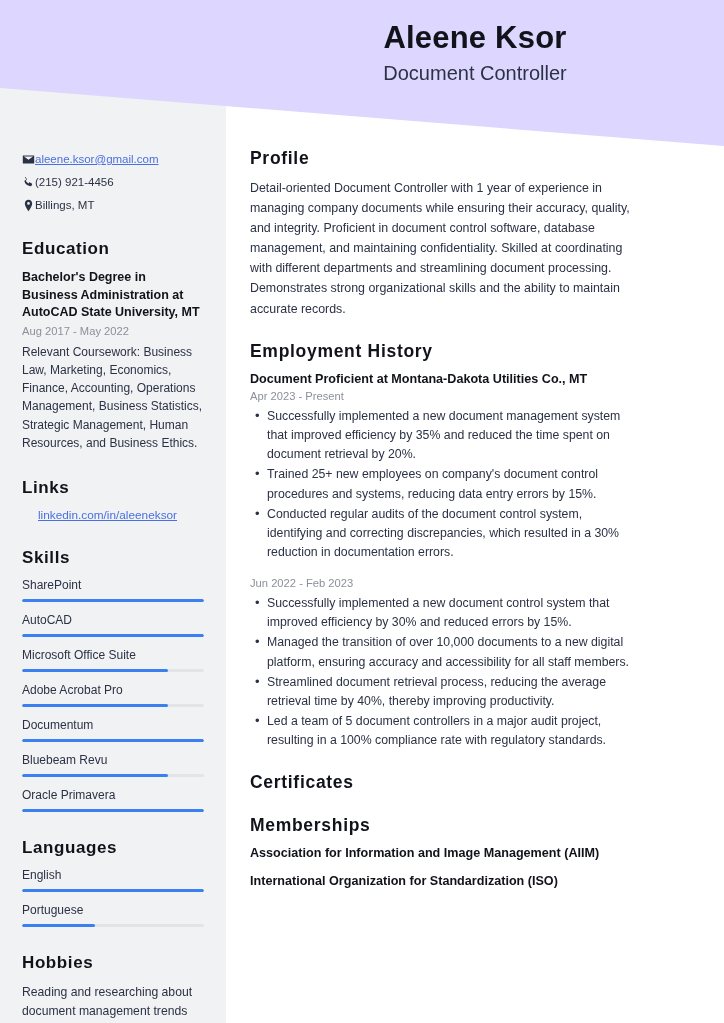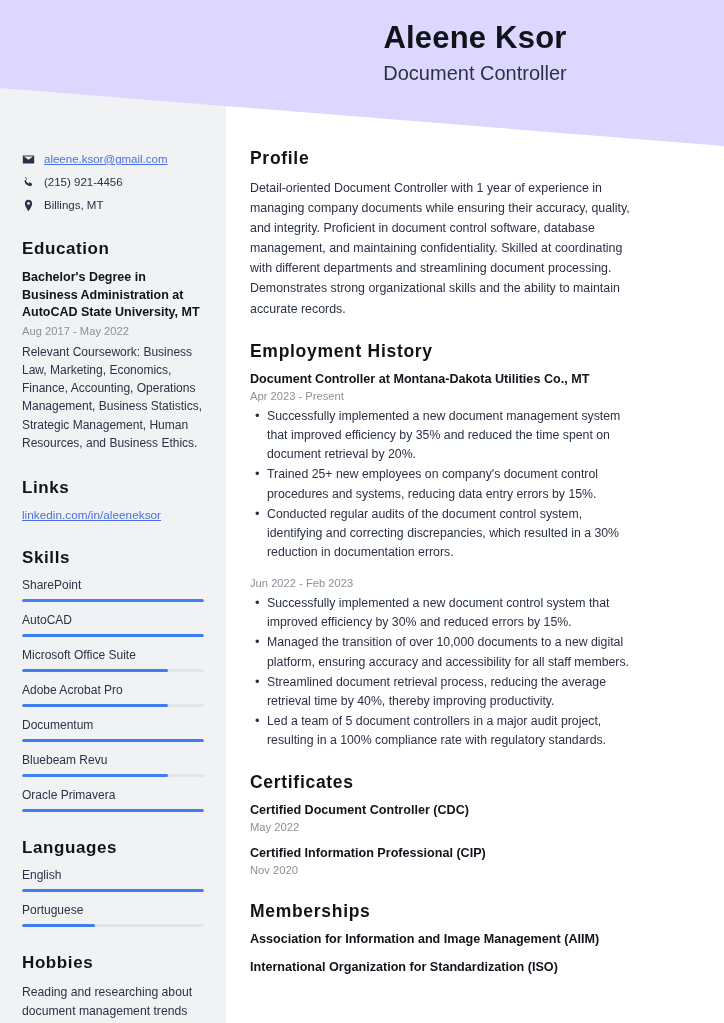--- a/index.html
+++ b/index.html
@@ -92,21 +92,20 @@
 
   .main {
     width: 430px;
     padding: 148px 18px 0 24px;
   }
 
   
   .contact-row {
     display: flex;
     align-items: center;
-    gap: 9px;
     margin-bottom: 8px;
     font-size: 11.5px;
     color: #2b3245;
     line-height: 1.3;
   }
 
   .contact-row .ic {
     width: 13px;
     min-width: 13px;
     display: flex;
@@ -153,20 +152,21 @@
     margin-top: 3px;
   }
 
   .side-link {
     font-size: 11.8px;
     color: #4a6fe0;
     text-decoration: underline;
     word-break: break-all;
     display: block;
     margin-top: 2px;
+    margin-left: 16px;
   }
 
   
   .bar-item { margin-bottom: 11px; }
 
   .bar-label {
     font-size: 12px;
     color: #2b3245;
     margin-bottom: 6px;
     line-height: 1.25;
@@ -401,21 +401,21 @@
 
       <section class="section">
         <h2 class="main-h">Profile</h2>
         <p class="profile-text">Detail-oriented Document Controller with 1 year of experience in managing company documents while ensuring their accuracy, quality, and integrity. Proficient in document control software, database management, and maintaining confidentiality. Skilled at coordinating with different departments and streamlining document processing. Demonstrates strong organizational skills and the ability to maintain accurate records.</p>
       </section>
 
       <section class="section">
         <h2 class="main-h">Employment History</h2>
         <div id="jobs-list">
             <div class="job">
-              <div class="job-head">Document Controller at Montana-Dakota Utilities Co., MT</div>
+              <div class="job-head">Document Proficient at Montana-Dakota Utilities Co., MT</div>
               <div class="job-date">Apr 2023 - Present</div>
               <ul class="bullets">
                 <li>Successfully implemented a new document management system that improved efficiency by 35% and reduced the time spent on document retrieval by 20%.</li>
                 <li>Trained 25+ new employees on company's document control procedures and systems, reducing data entry errors by 15%.</li>
                 <li>Conducted regular audits of the document control system, identifying and correcting discrepancies, which resulted in a 30% reduction in documentation errors.</li>
               </ul>
             </div>
             <div class="job">
               <div class="job-date">Jun 2022 - Feb 2023</div>
               <ul class="bullets">
@@ -423,30 +423,20 @@
                 <li>Managed the transition of over 10,000 documents to a new digital platform, ensuring accuracy and accessibility for all staff members.</li>
                 <li>Streamlined document retrieval process, reducing the average retrieval time by 40%, thereby improving productivity.</li>
                 <li>Led a team of 5 document controllers in a major audit project, resulting in a 100% compliance rate with regulatory standards.</li>
               </ul>
             </div>
           </div>
       </section>
 
       <section class="section sec-certificates">
         <h2 class="main-h">Certificates</h2>
-        <div id="certs-list">
-            <div class="cert">
-              <div class="cert-name">Certified Document Controller (CDC)</div>
-              <div class="cert-date">May 2022</div>
-            </div>
-            <div class="cert">
-              <div class="cert-name">Certified Information Professional (CIP)</div>
-              <div class="cert-date">Nov 2020</div>
-            </div>
-          </div>
       </section>
 
       <section class="section sec-memberships">
         <h2 class="main-h">Memberships</h2>
         <div id="members-list">
             <div class="member">Association for Information and Image Management (AIIM)</div>
             <div class="member">International Organization for Standardization (ISO)</div>
           </div>
       </section>
 

